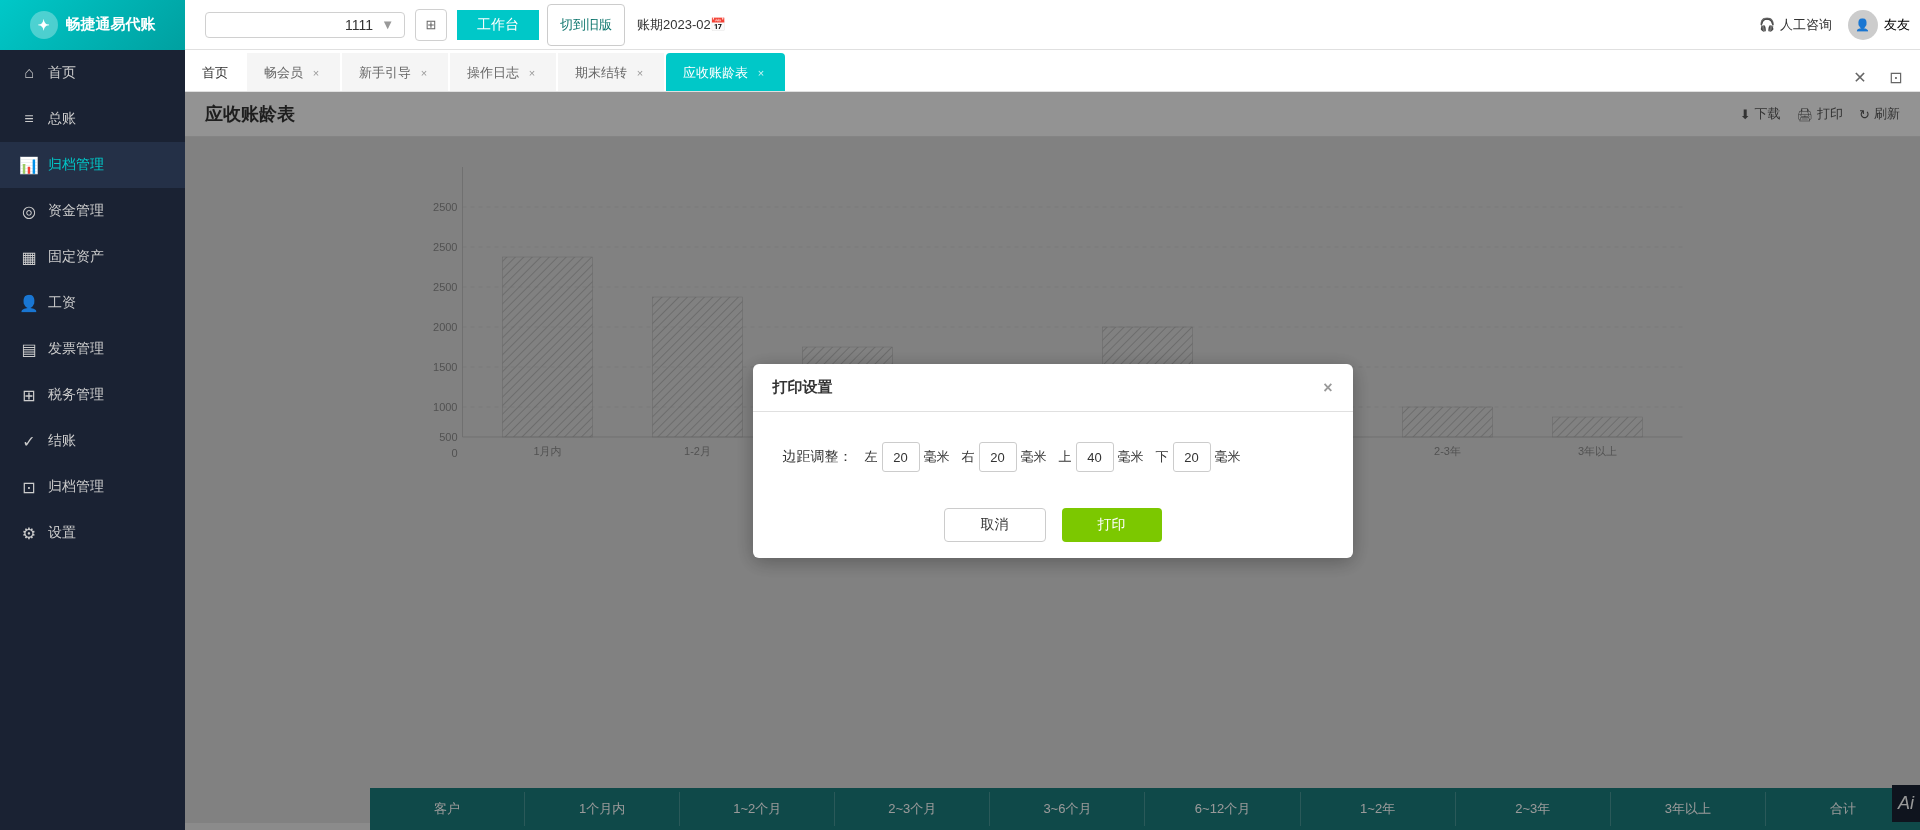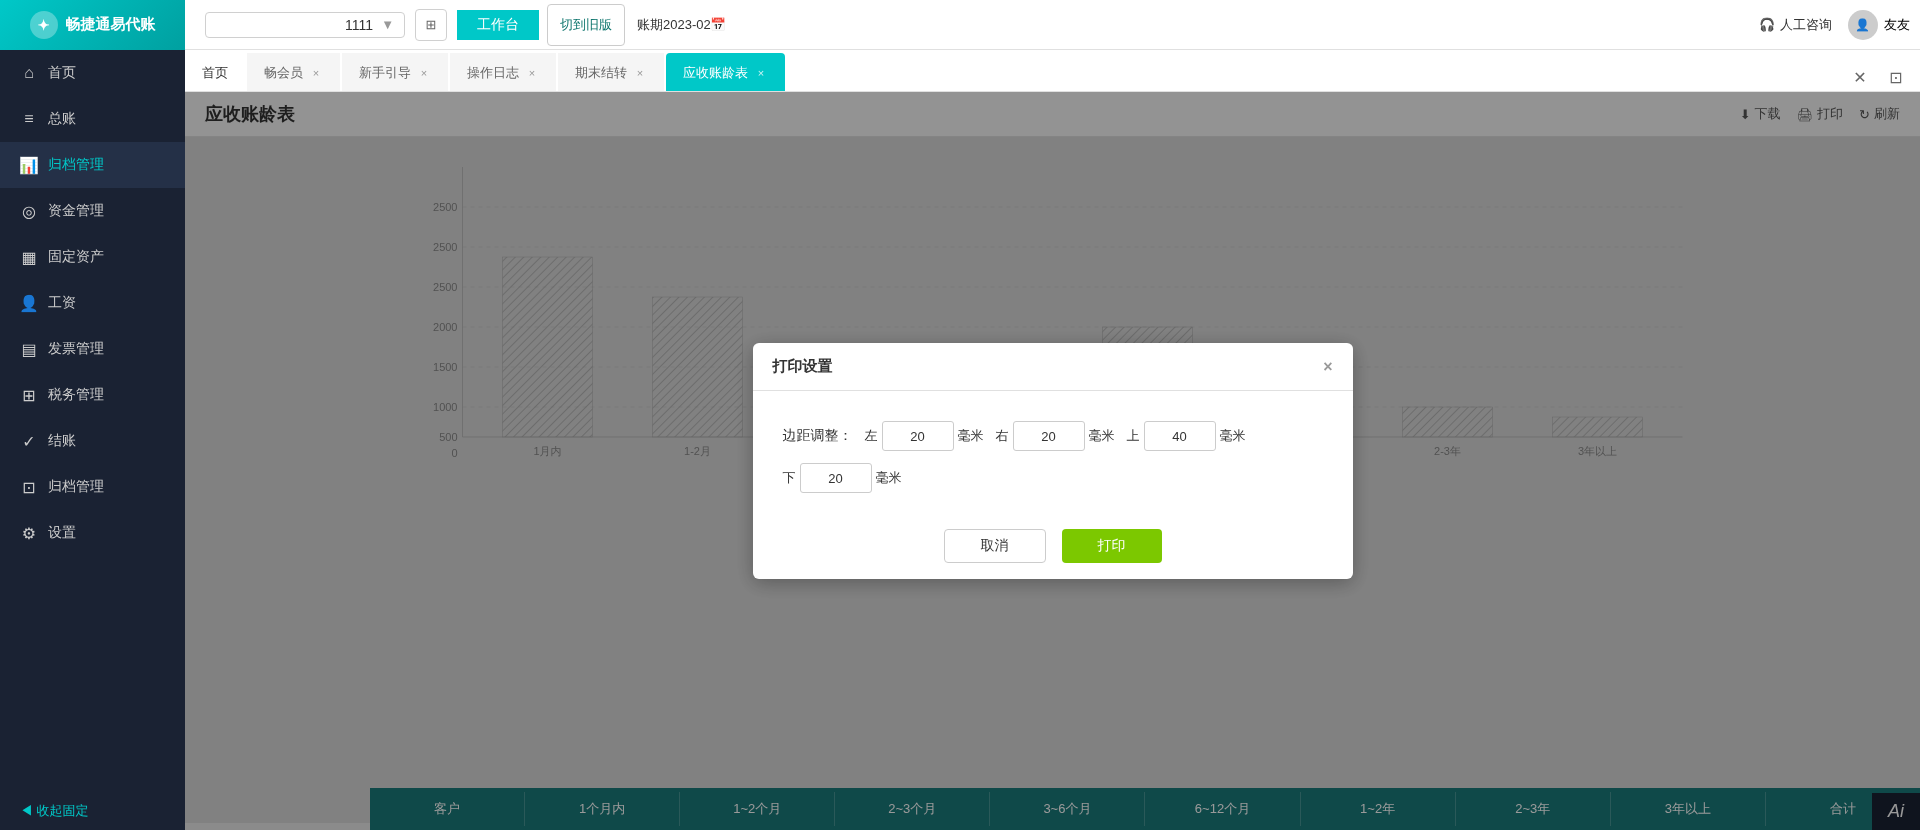--- a/index.html
+++ b/index.html
@@ -324,21 +324,21 @@
     .margin-group {
       display: flex;
       align-items: center;
       gap: 4px;
     }
     .margin-prefix {
       font-size: 13px;
       color: #333;
     }
     .margin-input {
-      width: 72px;
+      width: 38px;
       height: 30px;
       border: 1px solid #ccc;
       border-radius: 3px;
       text-align: center;
       font-size: 13px;
       color: #333;
     }
     .margin-unit {
       font-size: 13px;
       color: #333;
@@ -364,25 +364,25 @@
       background: #7cc800;
       border-radius: 4px;
       font-size: 14px;
       color: #fff;
       cursor: pointer;
     }
 
     
     .ai-badge {
       position: fixed;
-      bottom: 0;
+      bottom: 8px;
       right: 0;
       background: #1a2233;
       color: #fff;
-      padding: 8px 16px;
+      padding: 8px 6px;
       font-size: 18px;
       font-style: italic;
     }
   </style>
 </head>
 <body>
 
 <div class="top-header">
   <div class="logo-area">
     <div class="logo-icon">✦</div>
@@ -458,23 +458,20 @@
       <span class="s-icon">✓</span>
       <span>结账</span>
     </div>
     <div class="sidebar-item">
       <span class="s-icon">⊡</span>
       <span>归档管理</span>
     </div>
     <div class="sidebar-item">
       <span class="s-icon">⚙</span>
       <span>设置</span>
-    </div>
-    <div class="sidebar-bottom">
-      <span>◀ 收起固定</span>
     </div>
   </div>
 
   <div class="content-area">
 
     <div class="tabs-bar">
       <div class="tab-item home">
         <span>首页</span>
       </div>
       <div class="tab-item">

